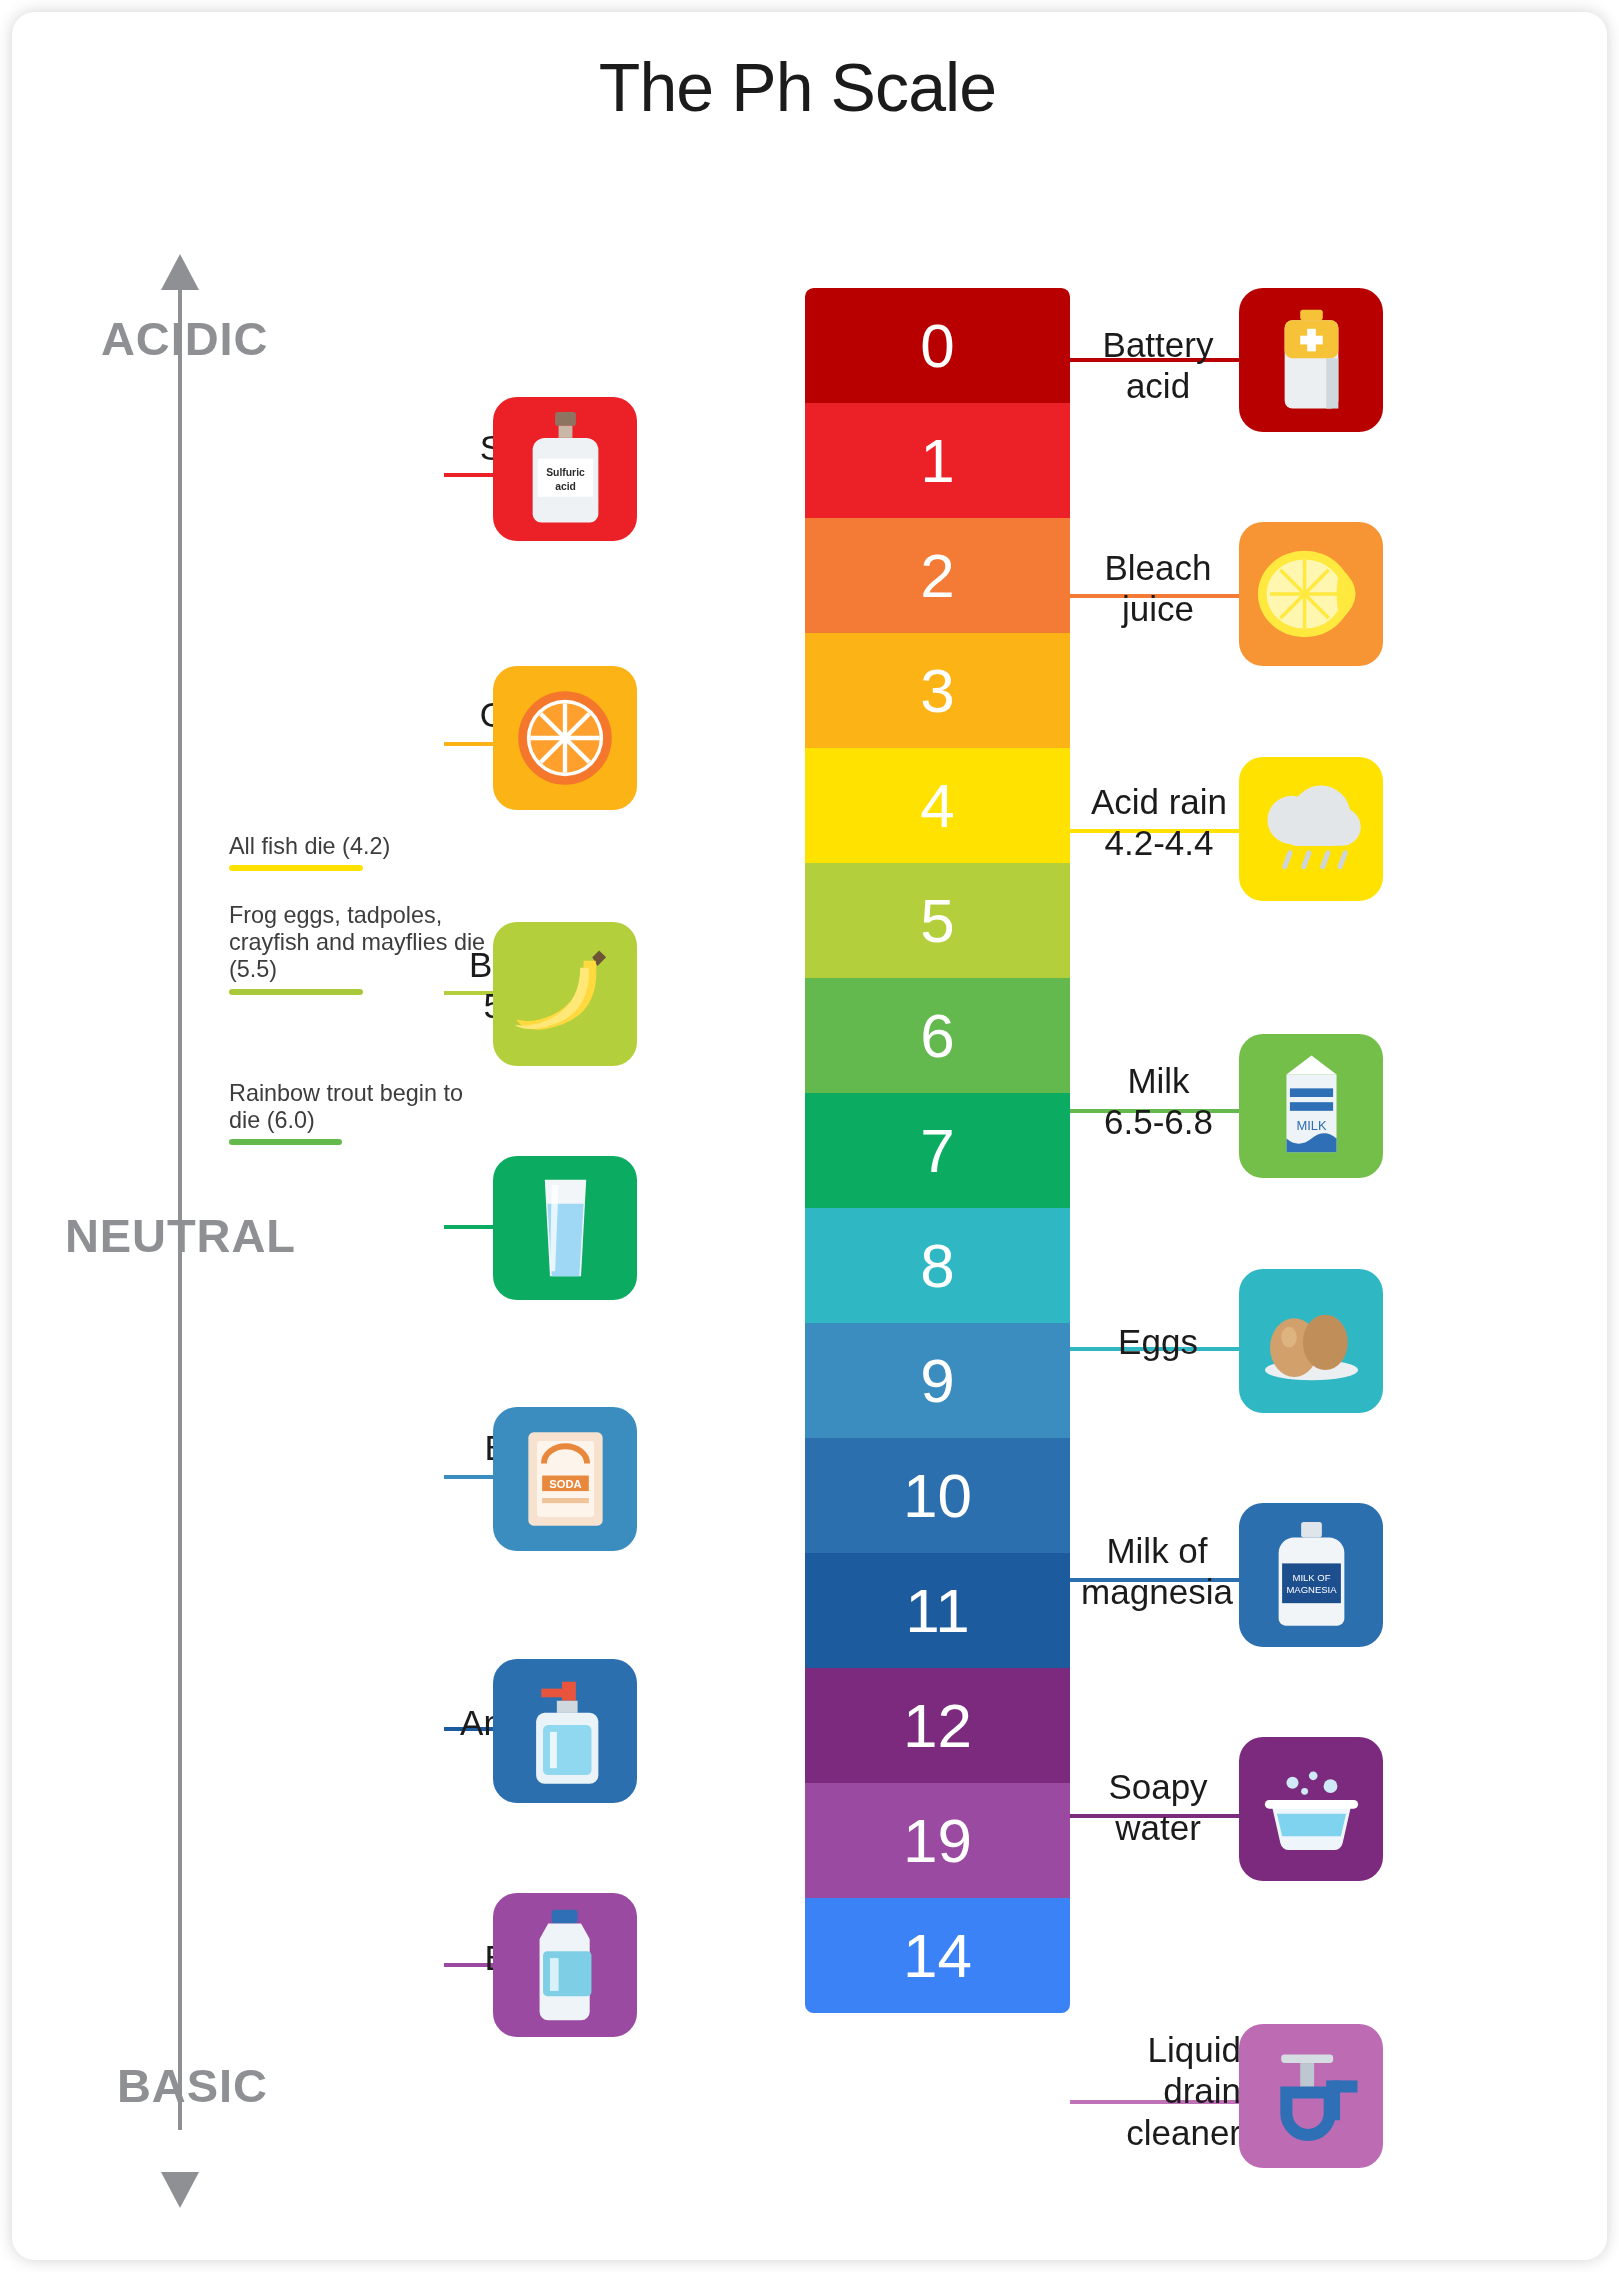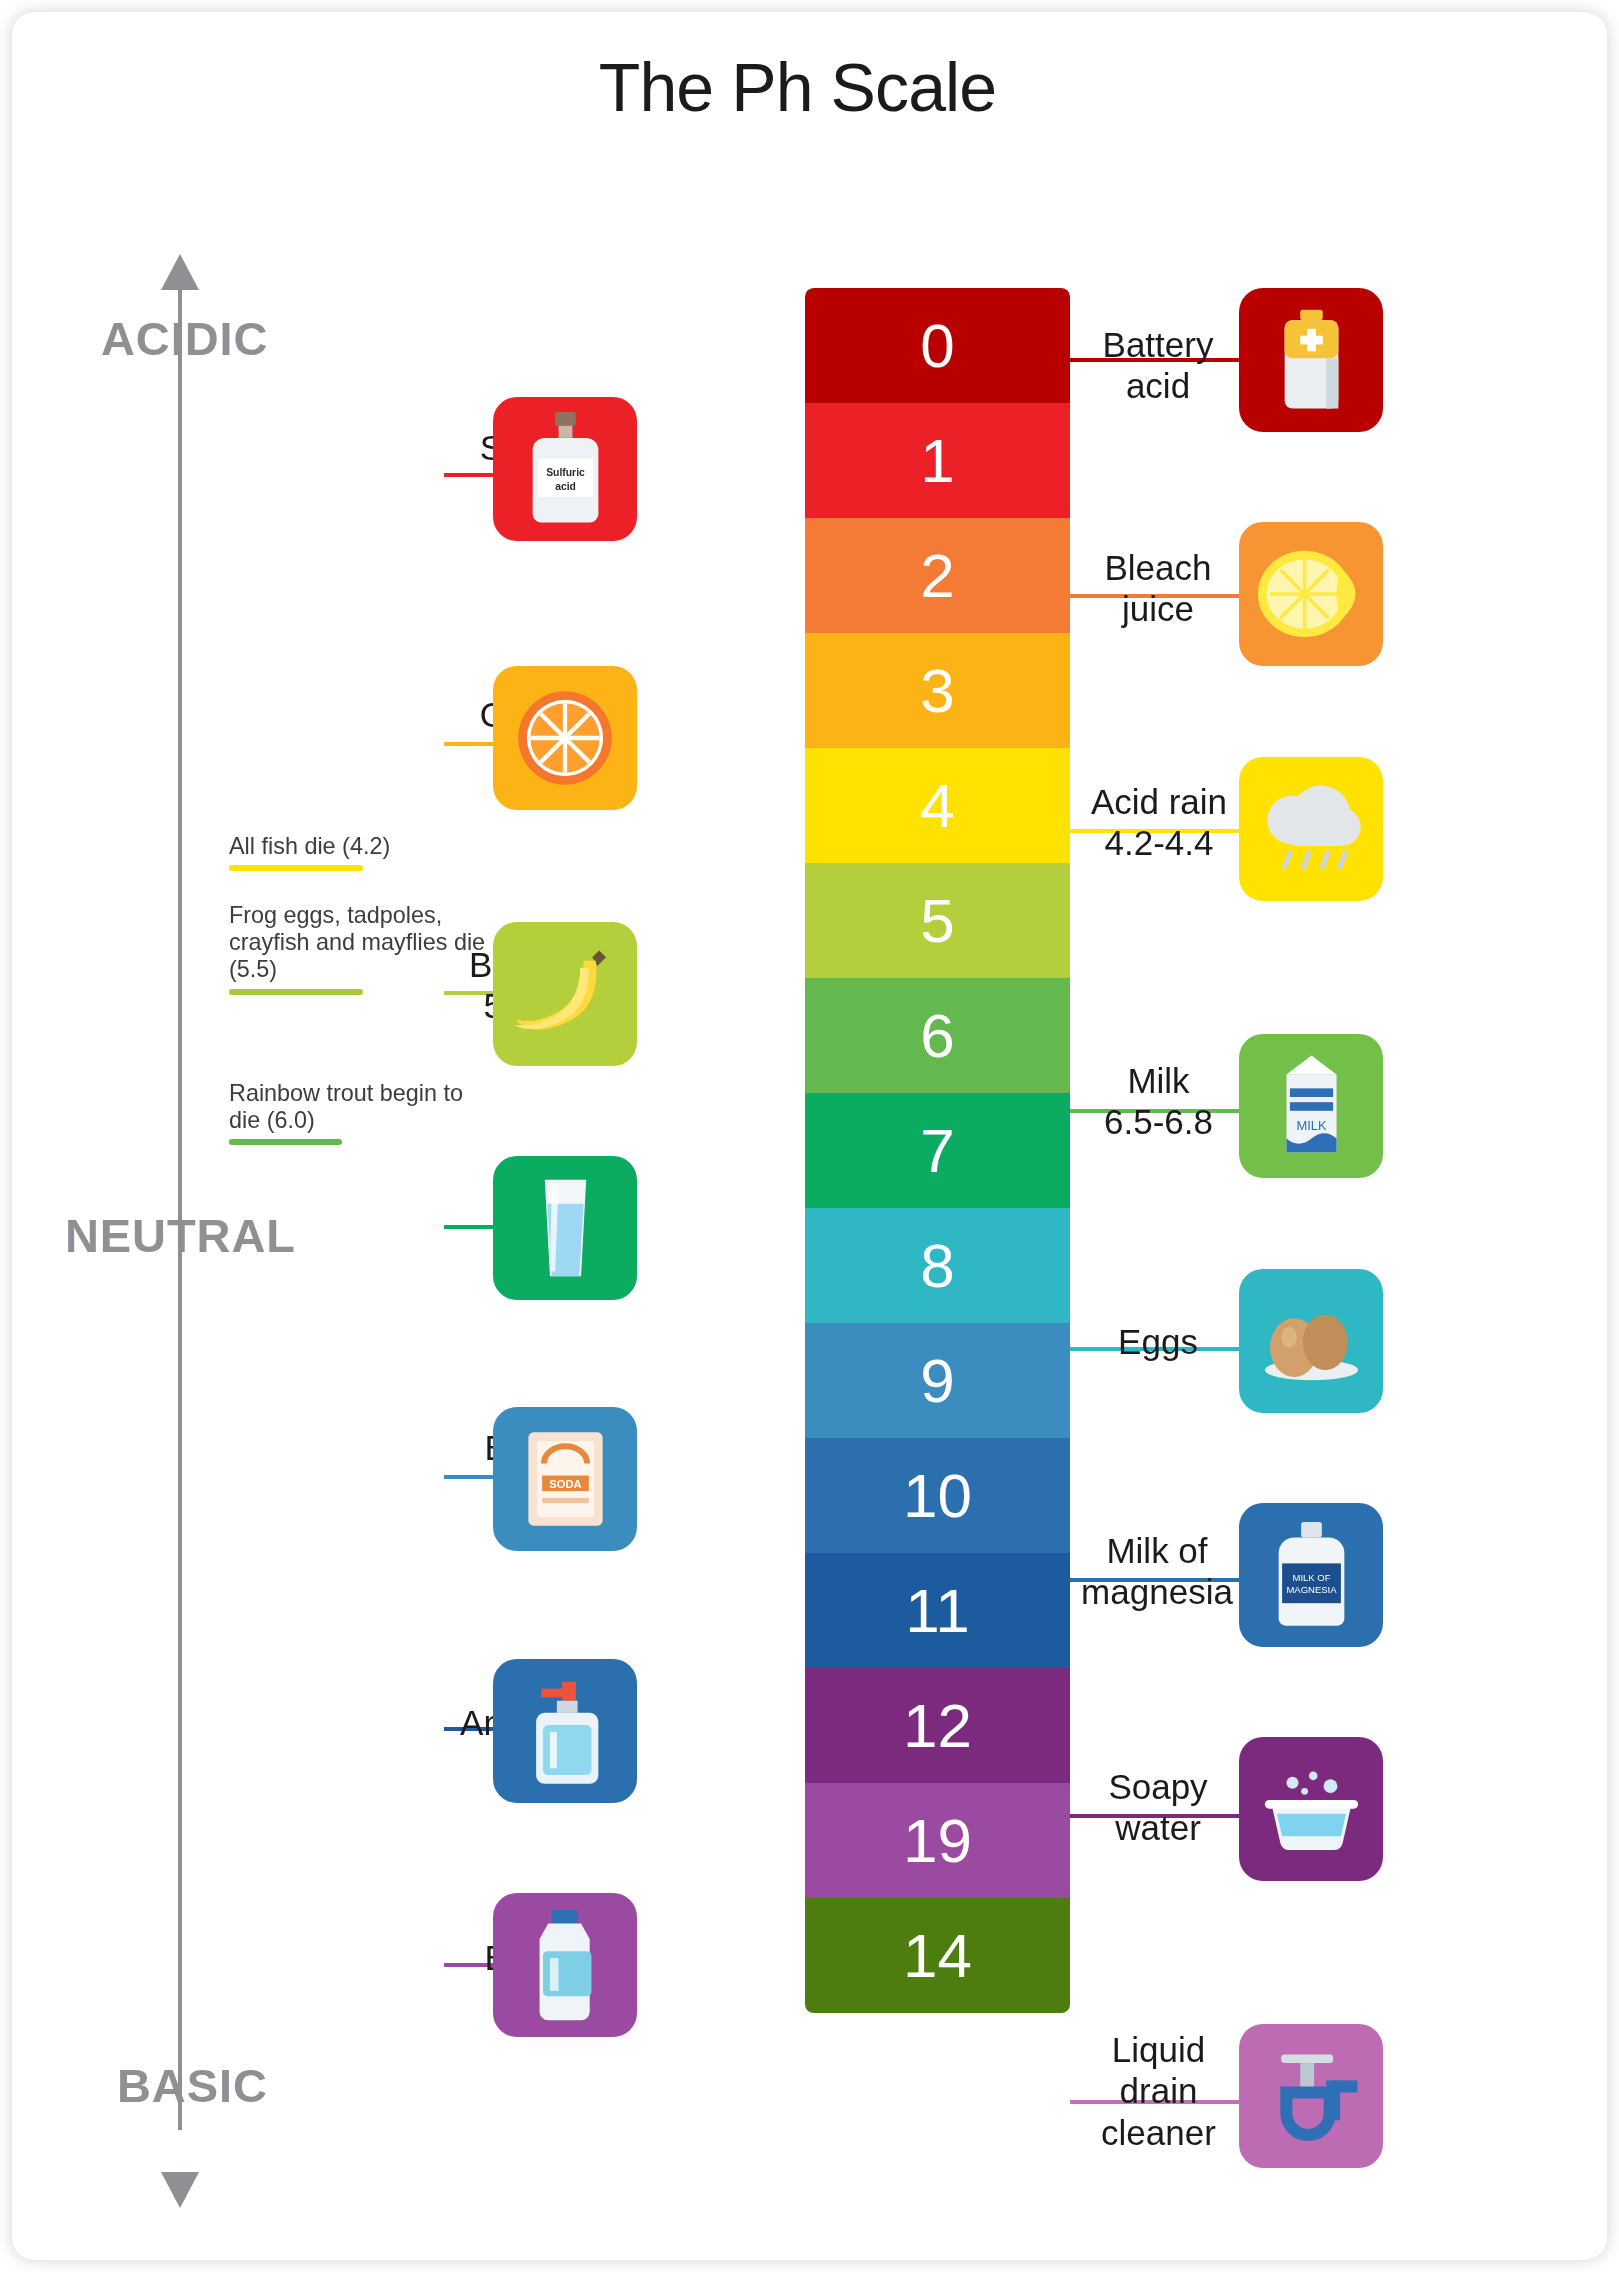--- a/index.html
+++ b/index.html
@@ -102,21 +102,21 @@
       </div>
     <div class="rung" style="background:#1c5c9e;">
         <span>11</span>
       </div>
     <div class="rung" style="background:#7b2a7e;">
         <span>12</span>
       </div>
     <div class="rung" style="background:#9a4aa0;">
         <span>19</span>
       </div>
-    <div class="rung" style="background:#4d7c0f;border-radius:0 0 8.7px 8.7px;">
+    <div class="rung" style="background:#3b82f6;border-radius:0 0 8.7px 8.7px;">
         <span>14</span>
       </div>
   </div>
 
   <div class="conn" style="left:1070px;top:358px;width:174px;background:#b80000;"></div>
   <div class="tlabel" style="left:1080px;top:311px;width:156px;margin-top:13px;">
     <div>Battery</div>
       <div>acid</div>
   </div>
   <div class="tile" style="left:1239px;top:288px;background:#b80000;">
@@ -228,21 +228,21 @@
           <circle cx="92" cy="28" r="8"></circle>
           <circle cx="62" cy="34" r="4"></circle>
         </g>
         <path d="M24 50 h92 l-10 44 a10 10 0 0 1 -10 8 h-52 a10 10 0 0 1 -10 -8z" fill="#eef6fb"></path>
         <path d="M30 60 h80 l-6 26 h-68z" fill="#7fd3ef"></path>
         <rect x="16" y="44" width="108" height="10" rx="5" fill="#ffffff"></rect>
       </svg>
   </div>
 
   <div class="conn" style="left:1070px;top:2100px;width:174px;background:#c072b8;"></div>
-  <div class="tlabel" style="left:1076px;top:2029px;width:165px;">
+  <div class="tlabel" style="left:1076px;top:2029px;width:165px;text-align:right;">
     <div>Liquid</div>
       <div>drain</div>
       <div>cleaner</div>
   </div>
   <div class="tile" style="left:1239px;top:2024px;background:#bd6cb4;">
     <svg width="113" height="104" viewBox="0 0 130 120">
         <rect x="30" y="12" width="60" height="10" rx="4" fill="#d5dde3"></rect>
         <rect x="52" y="22" width="16" height="34" fill="#bcc7cf"></rect>
         <path d="M36 56 h50 v24 a25 25 0 0 1 -25 25 a25 25 0 0 1 -25 -25z" fill="none" stroke="#2f6fb5" stroke-width="14"></path>
         <rect x="82" y="42" width="16" height="46" fill="#2f6fb5"></rect>

